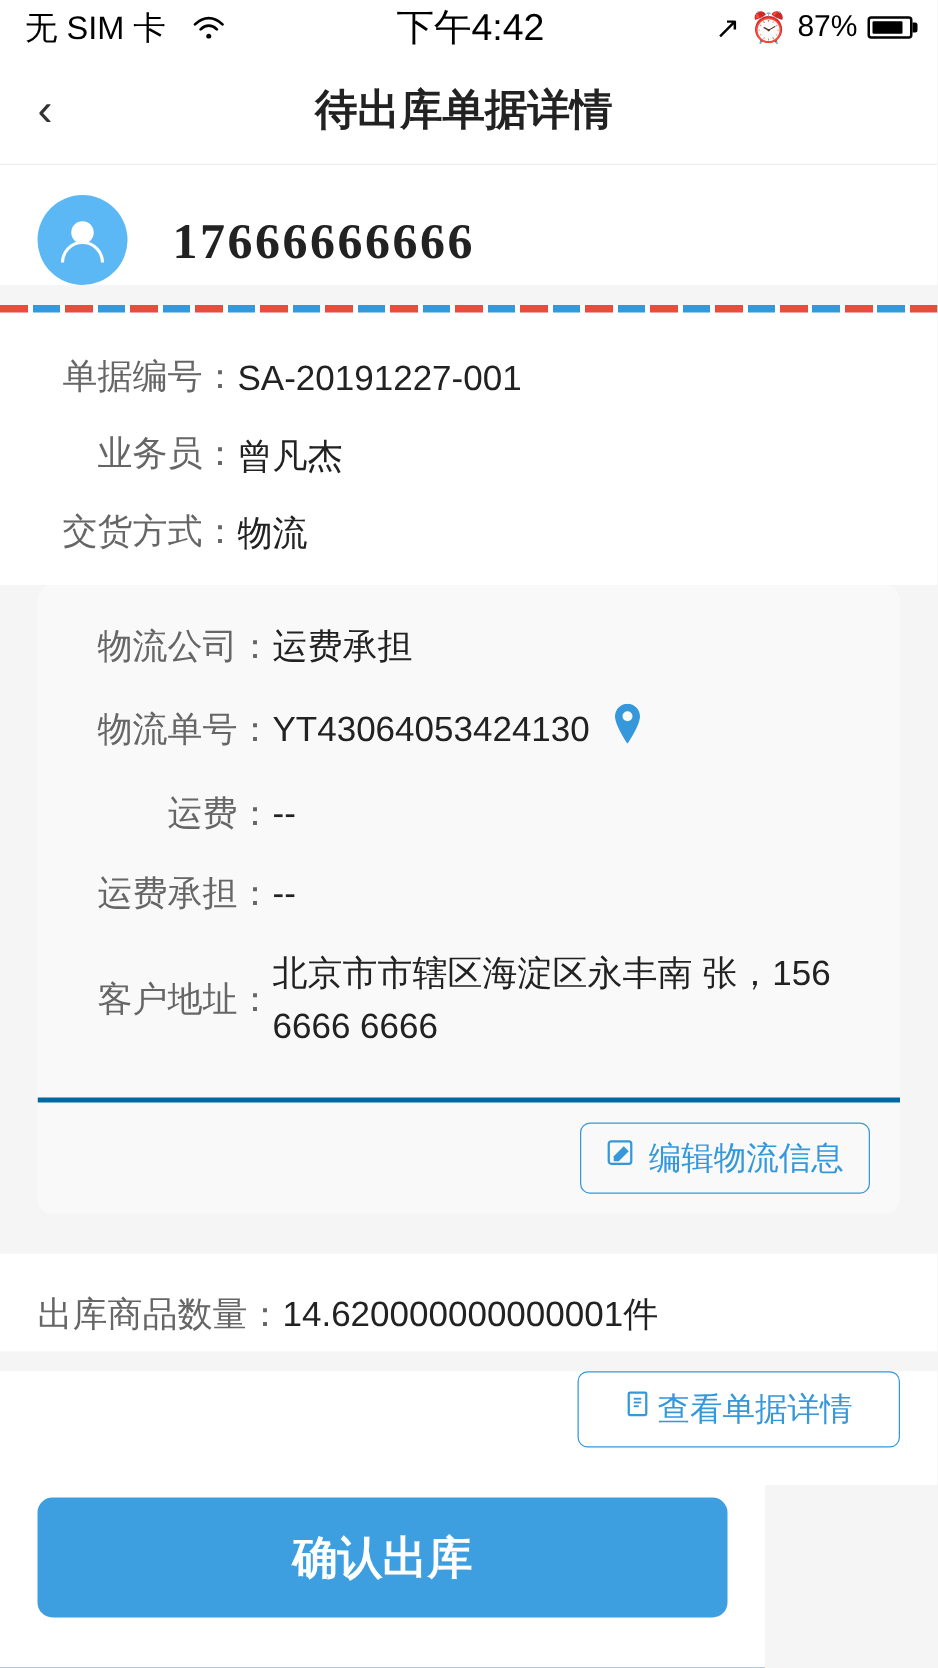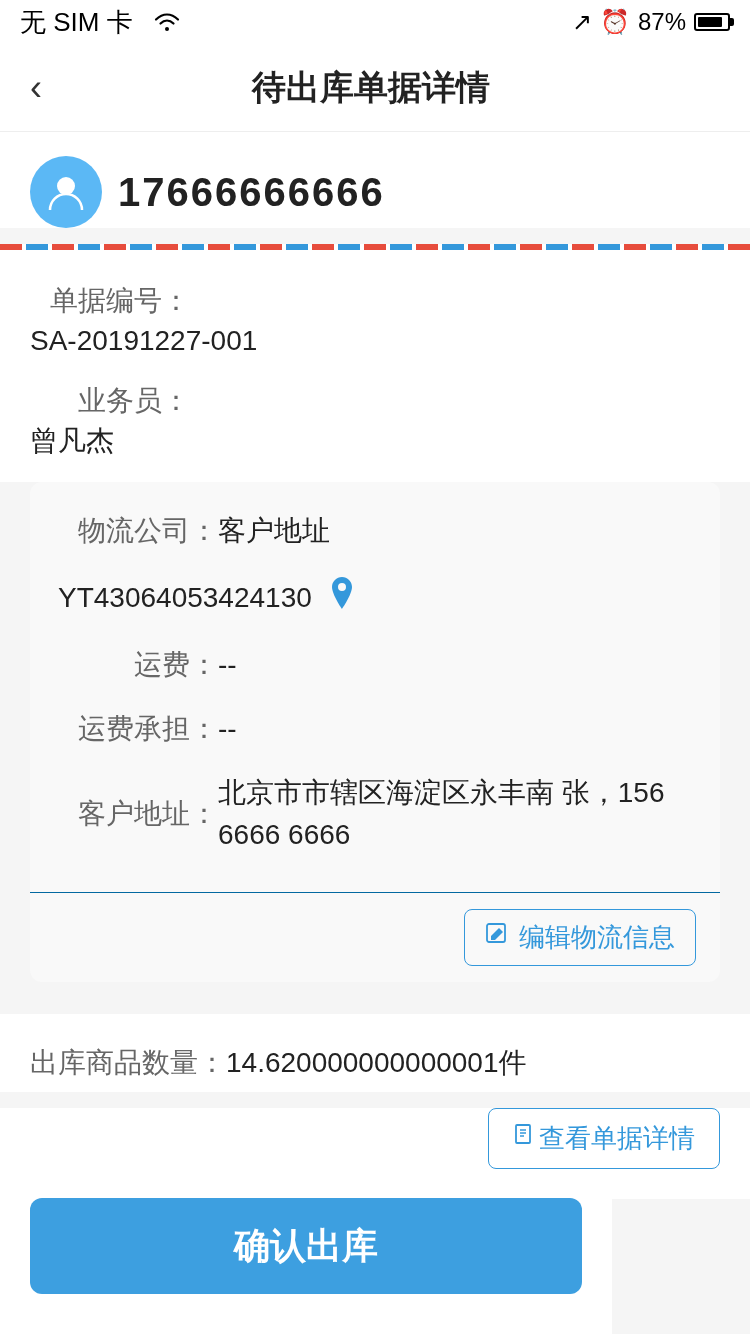--- a/index.html
+++ b/index.html
@@ -67,21 +67,22 @@
       color: #222;
       margin-right: 40px;
     }
 
     
     .customer-header {
       background: #fff;
       padding: 24px 30px 0 30px;
       display: flex;
       align-items: center;
-      gap: 16px;
+      gap: 36px;
+      font-family: Liberation Serif, serif;
     }
     .customer-avatar {
       width: 72px;
       height: 72px;
       border-radius: 50%;
       background: #5bb8f5;
       display: flex;
       align-items: center;
       justify-content: center;
     }
@@ -110,21 +111,20 @@
       background: #fff;
       padding: 30px 30px 30px 30px;
       margin-bottom: 16px;
     }
     .info-row {
       display: flex;
       align-items: flex-start;
       margin-bottom: 20px;
       font-size: 28px;
       color: #333;
-      flex-direction: column;
     }
     .info-row:last-child { margin-bottom: 0; }
     .info-label {
       color: #666;
       min-width: 160px;
       text-align: right;
       flex-shrink: 0;
     }
     .info-value {
       color: #222;
@@ -159,21 +159,21 @@
       border-radius: 12px;
       margin: 0 30px 16px 30px;
       overflow: hidden;
     }
     .edit-logistics-btn {
       display: flex;
       align-items: center;
       justify-content: flex-end;
       gap: 8px;
       padding: 16px 24px;
-      border-top: 1px solid #0369a1;
+      border-top: 4px solid #0369a1;
     }
     .edit-logistics-btn-inner {
       display: flex;
       align-items: center;
       gap: 10px;
       border: 1.5px solid #3498db;
       border-radius: 8px;
       padding: 10px 20px;
       color: #3498db;
       font-size: 26px;
@@ -216,21 +216,21 @@
       padding: 0 30px 30px 30px;
       display: flex;
       justify-content: flex-end;
     }
     .view-detail-btn {
       display: flex;
       align-items: center;
       gap: 2px;
       border: 1.5px solid #3498db;
       border-radius: 8px;
-      padding: 12px 24px;
+      padding: 12px 37px;
       color: #3498db;
       font-size: 26px;
       cursor: pointer;
     }
 
     
     .bottom-spacer {
       flex: 1;
       background: #f5f5f5;
       min-height: 200px;
@@ -278,20 +278,21 @@
       <span>无 SIM 卡</span>
 
       <span>
         <svg width="28" height="20" viewBox="0 0 28 20" fill="none">
           <path d="M14 16a2 2 0 1 1 0 4 2 2 0 0 1 0-4z" fill="#000"></path>
           <path d="M7.5 12.5C9.3 10.7 11.5 9.5 14 9.5s4.7 1.2 6.5 3" stroke="#000" stroke-width="2.2" fill="none" stroke-linecap="round"></path>
           <path d="M3 8.5C6.2 5.4 9.9 3.5 14 3.5s7.8 1.9 11 5" stroke="#000" stroke-width="2.2" fill="none" stroke-linecap="round"></path>
         </svg>
       </span>
     </div>
+    <div class="status-center">下午4:42</div>
     <div class="status-right">
       <span>↗</span>
       <span>⏰</span>
       <span>87%</span>
       <span style="display:inline-block;width:36px;height:18px;border:2px solid #000;border-radius:3px;position:relative;padding:2px;">
         <span style="display:block;width:85%;height:100%;background:#000;border-radius:1px;"></span>
         <span style="position:absolute;right:-6px;top:50%;transform:translateY(-50%);width:4px;height:8px;background:#000;border-radius:0 2px 2px 0;"></span>
       </span>
     </div>
   </div>
@@ -317,29 +318,34 @@
 
   <div class="info-section" style="margin-bottom:0; padding-bottom:20px;">
     <div class="info-row">
       <span class="info-label">单据编号：</span>
       <span class="info-value">SA-20191227-001</span>
     </div>
     <div class="info-row">
       <span class="info-label">业务员：</span>
       <span class="info-value">曾凡杰</span>
     </div>
+    <div class="info-row">
+      <span class="info-label">交货方式：</span>
+      <span class="info-value">物流</span>
+    </div>
   </div>
 
   <div class="logistics-card-wrapper">
     <div style="padding: 28px 28px 20px 28px;">
       <div class="logistics-row">
         <span class="logistics-label">物流公司：</span>
-        <span class="logistics-value">客户地址</span>
+        <span class="logistics-value">运费承担</span>
       </div>
       <div class="logistics-row">
+        <span class="logistics-label">物流单号：</span>
         <span class="logistics-value tracking-row">
           <span>YT43064053424130</span>
           <span style="color:#3498db; font-size:32px; cursor:pointer;">
             <svg width="28" height="32" viewBox="0 0 28 32" fill="#3498db">
               <path d="M14 0C8.5 0 4 4.5 4 10c0 7.5 10 22 10 22s10-14.5 10-22C24 4.5 19.5 0 14 0zm0 14a4 4 0 1 1 0-8 4 4 0 0 1 0 8z"></path>
             </svg>
           </span>
         </span>
       </div>
       <div class="logistics-row">

